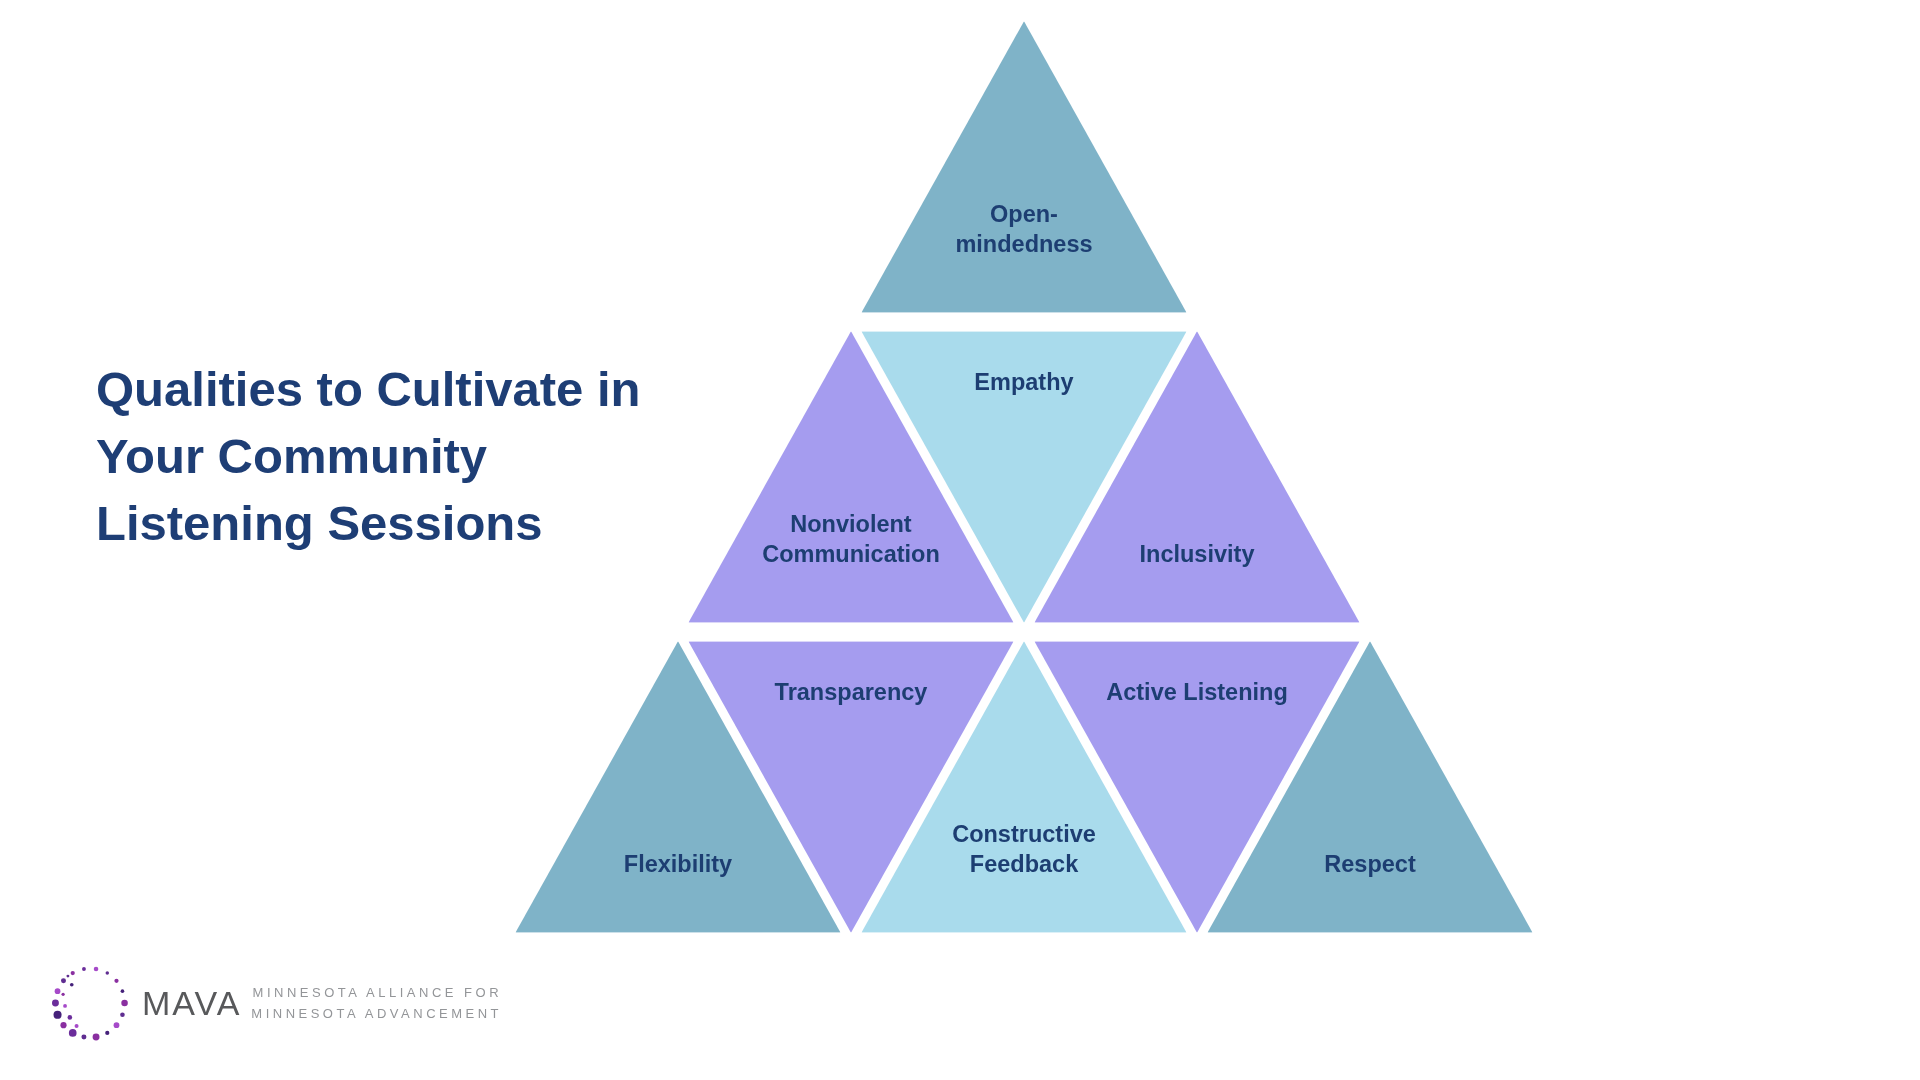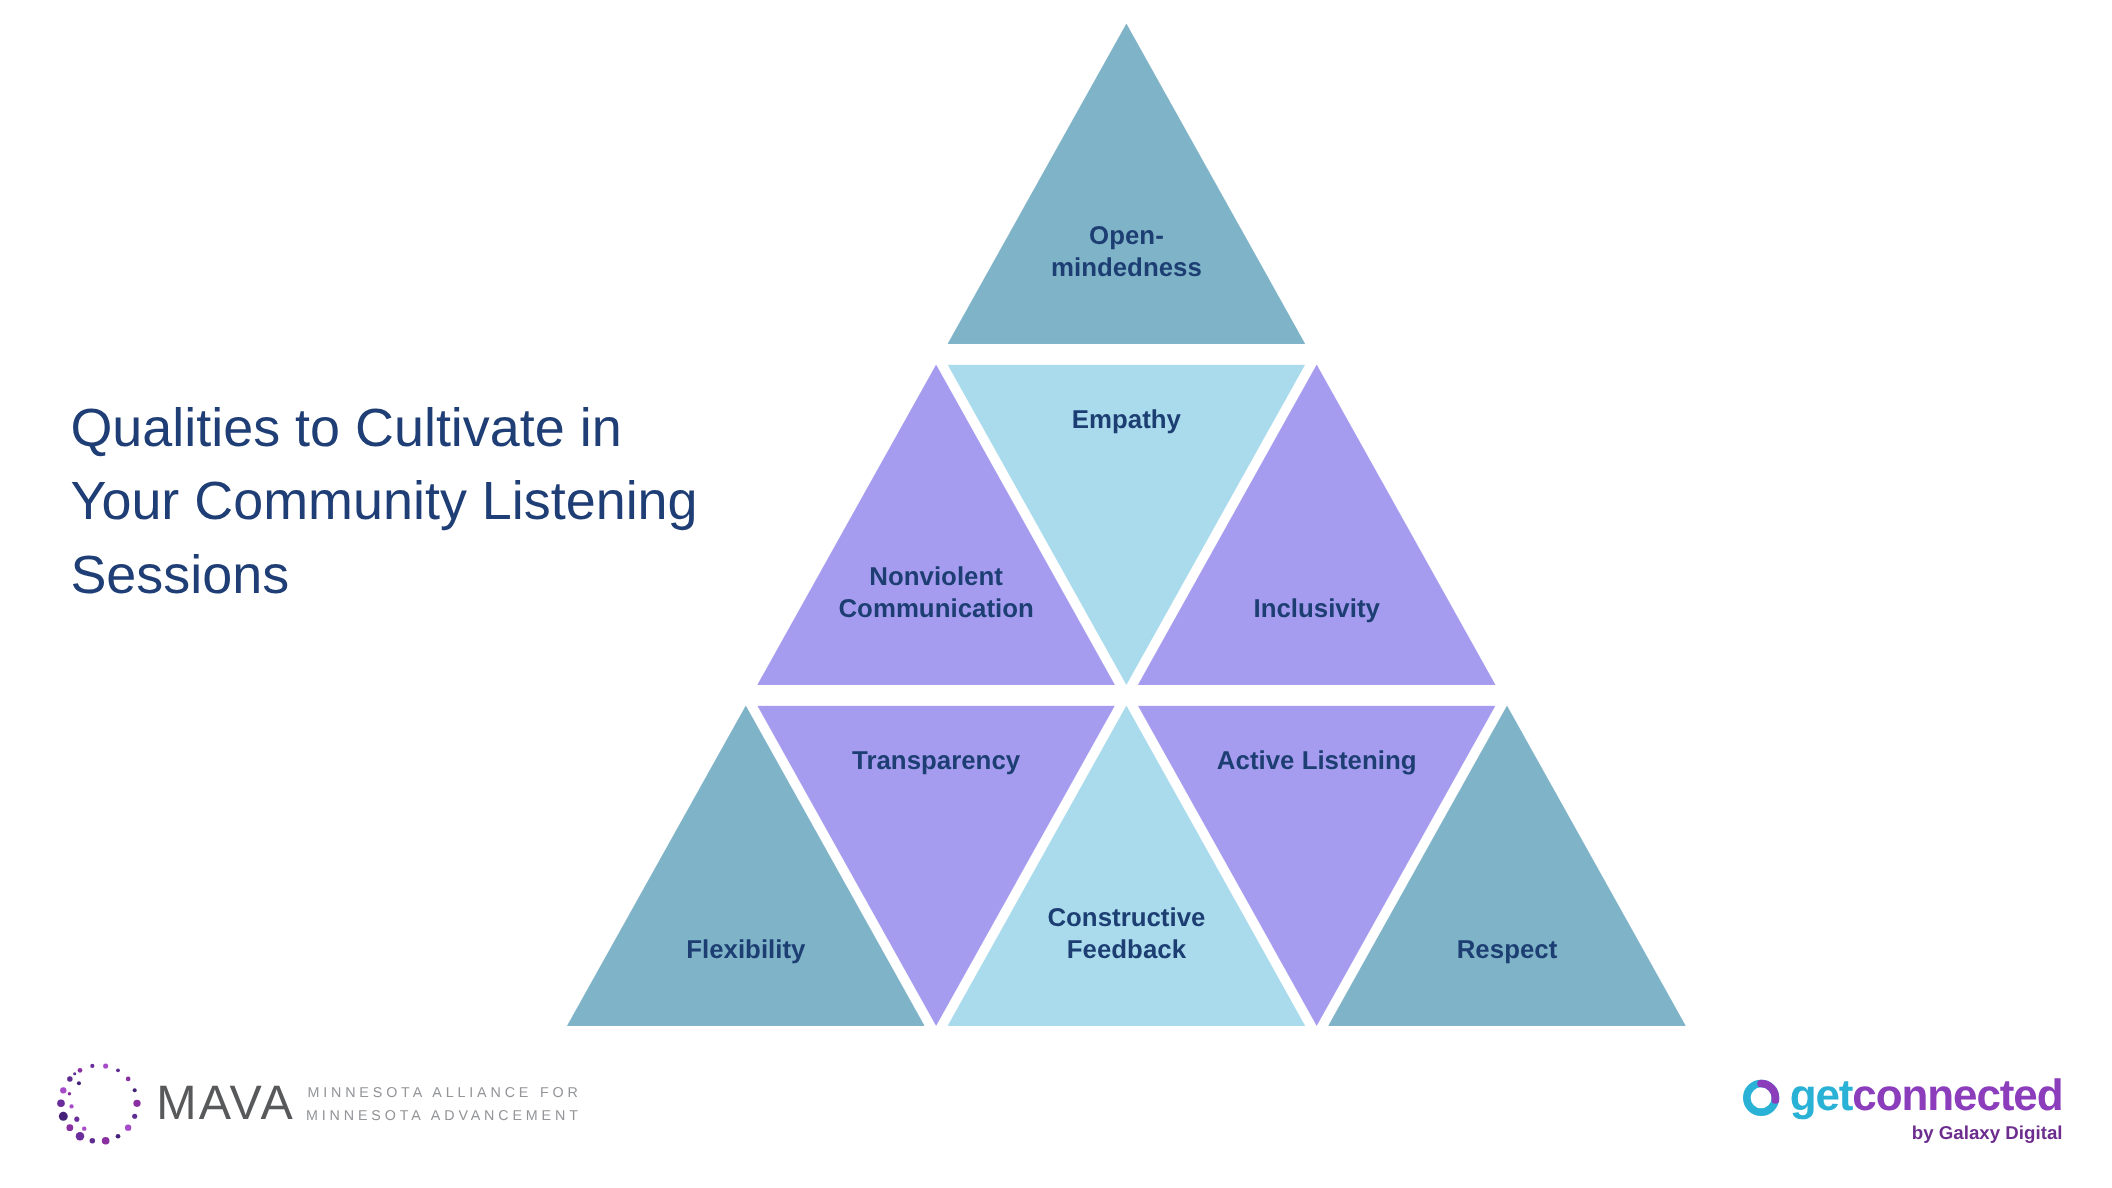--- a/index.html
+++ b/index.html
@@ -12,25 +12,25 @@
     position: relative;
     width: 1920px;
     height: 1080px;
     background: #ffffff;
     overflow: hidden;
   }
 
   
   .main-title {
     position: absolute;
-    left: 64px;
+    left: 96px;
     top: 356px;
     width: 600px;
     font-size: 49px;
-    font-weight: normal;
+    font-weight: bold;
     line-height: 1.37;
     color: var(--title-navy);
     letter-spacing: 0px;
   }
 
   
   .tri {
     position: absolute;
     width: 346px;
     height: 310px;
@@ -69,21 +69,21 @@
   
   .mava-logo {
     position: absolute;
     left: 42px;
     top: 950px;
     display: flex;
     align-items: center;
   }
   .mava-dots { width: 96px; height: 106px; }
   .mava-wordmark {
-    font-size: 44px;
+    font-size: 34px;
     font-weight: 500;
     letter-spacing: 2px;
     color: var(--mava-dark);
     margin-left: 4px;
   }
   .mava-tagline {
     margin-left: 10px;
     display: flex;
     flex-direction: column;
     gap: 6px;
@@ -204,27 +204,14 @@
         <circle cx="27" cy="27" r="1.5" fill="#5F2D91"></circle>
       </g>
     </svg>
     <div class="mava-wordmark">MAVA</div>
     <div class="mava-tagline">
       <div class="line">MINNESOTA ALLIANCE FOR</div>
       <div class="line">MINNESOTA ADVANCEMENT</div>
     </div>
   </div>
 
-  <div class="gc-logo">
-    <svg class="gc-icon" viewBox="0 0 40 40">
-      <circle cx="20" cy="20" r="13" fill="none" stroke="#29B2D6" stroke-width="7"></circle>
-      <path d="M20 7 A13 13 0 0 1 33 20" fill="none" stroke="#8B3DBB" stroke-width="7" stroke-linecap="round"></path>
-      <circle cx="33" cy="22" r="3.5" fill="#8B3DBB"></circle>
-    </svg>
-    <div class="gc-textcol">
-      <div class="gc-wordmark">
-        <span class="gc-get">get</span><span class="gc-connected">connected</span>
-      </div>
-      <div class="gc-byline">by Galaxy Digital</div>
-    </div>
-  </div>
 
 </div>
 
 </body></html>

